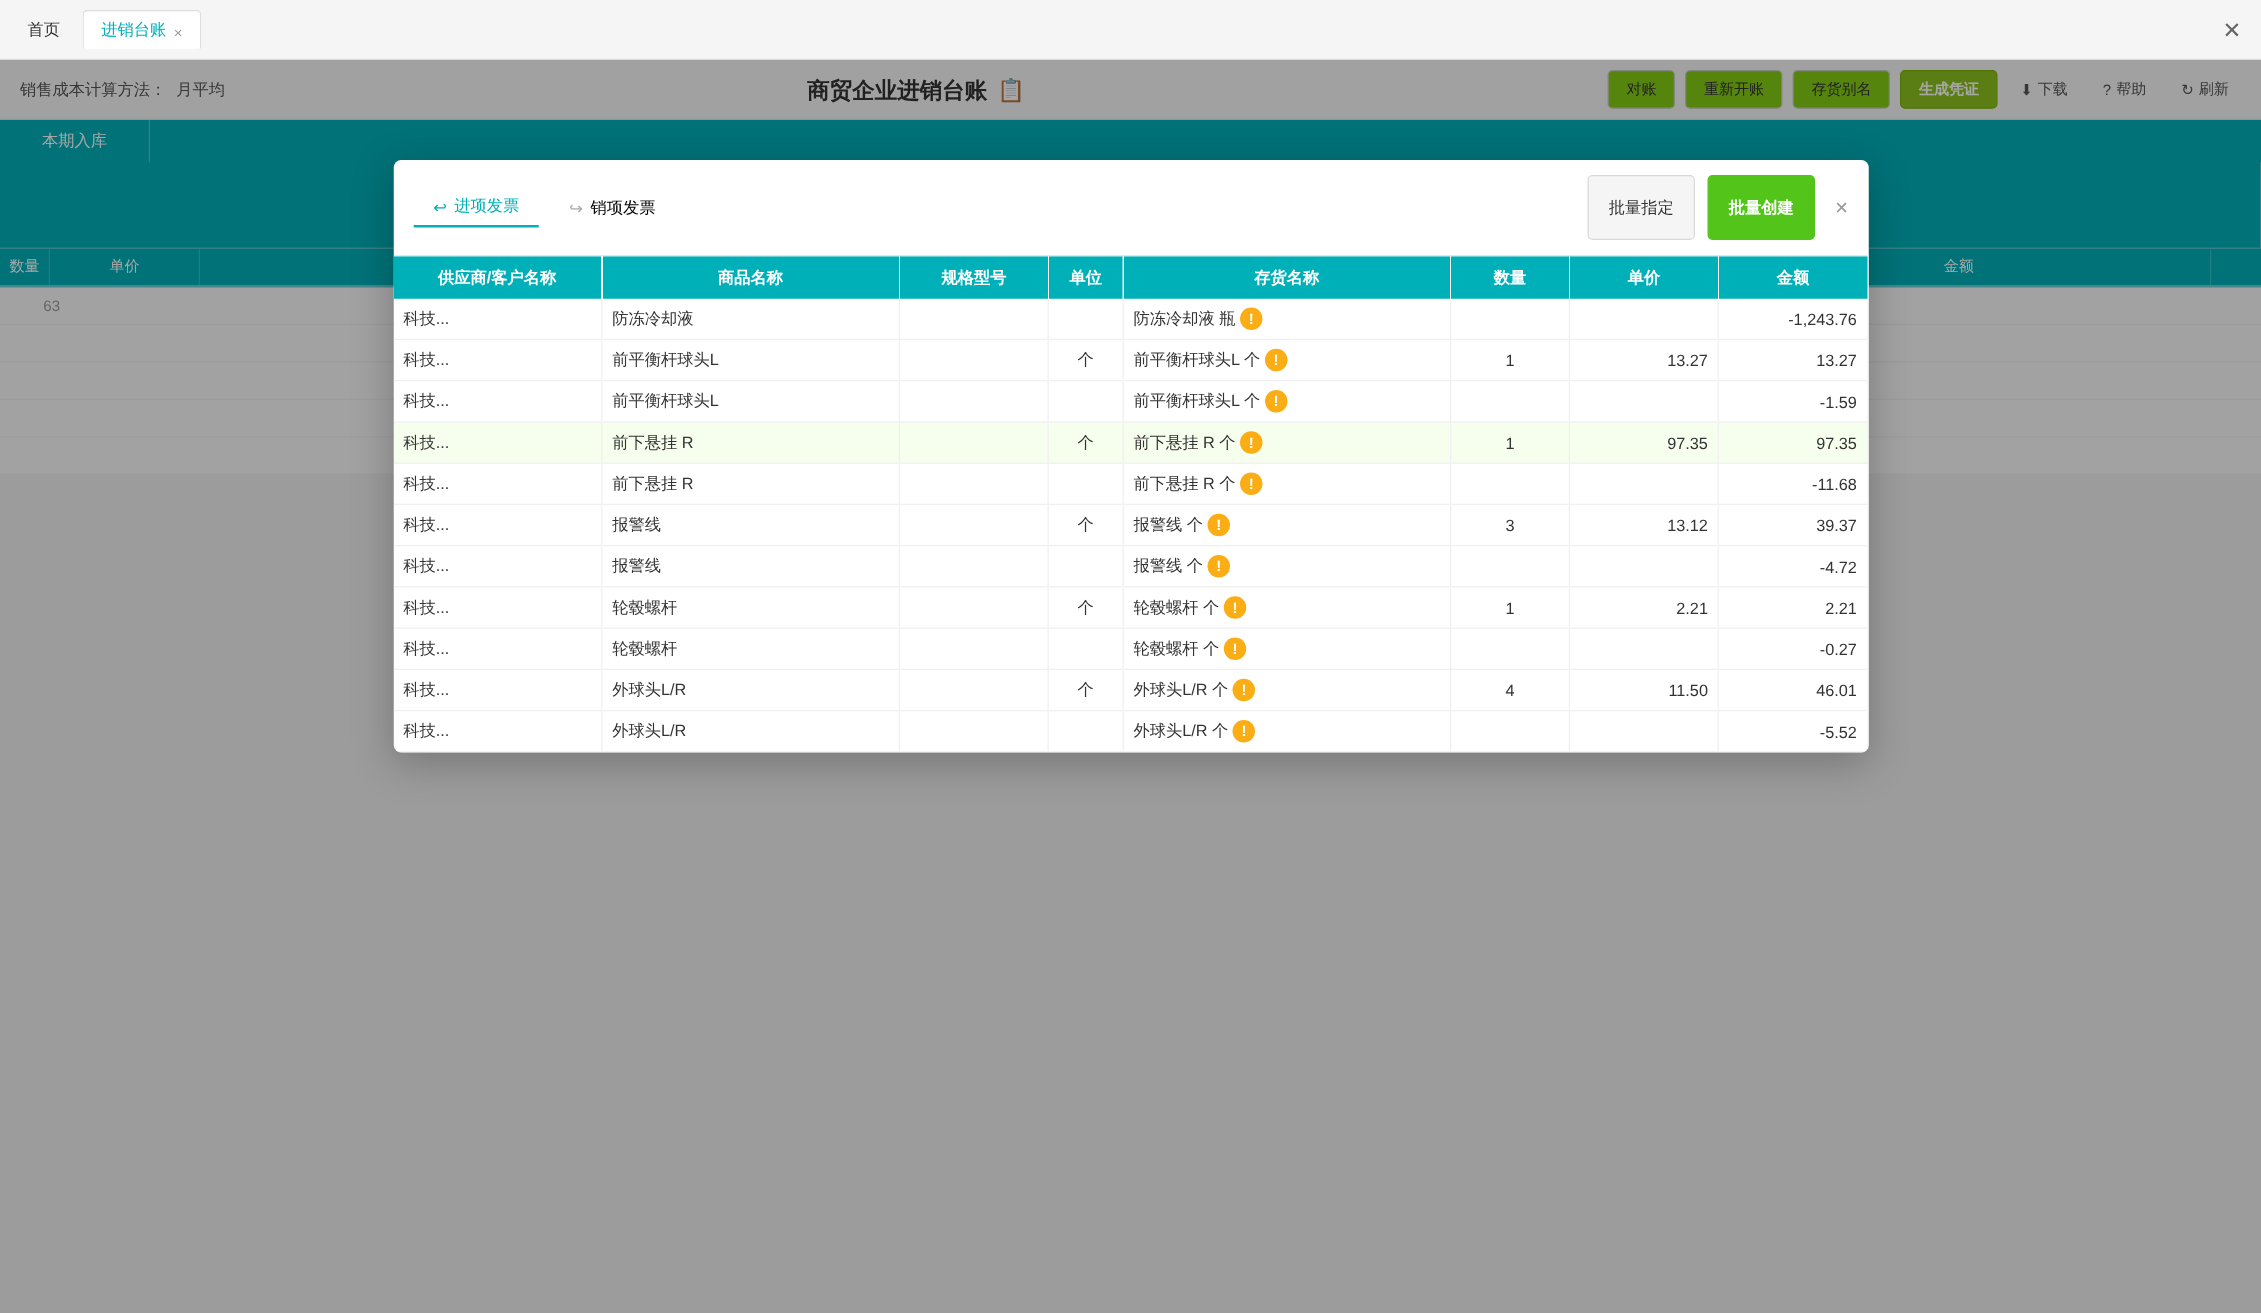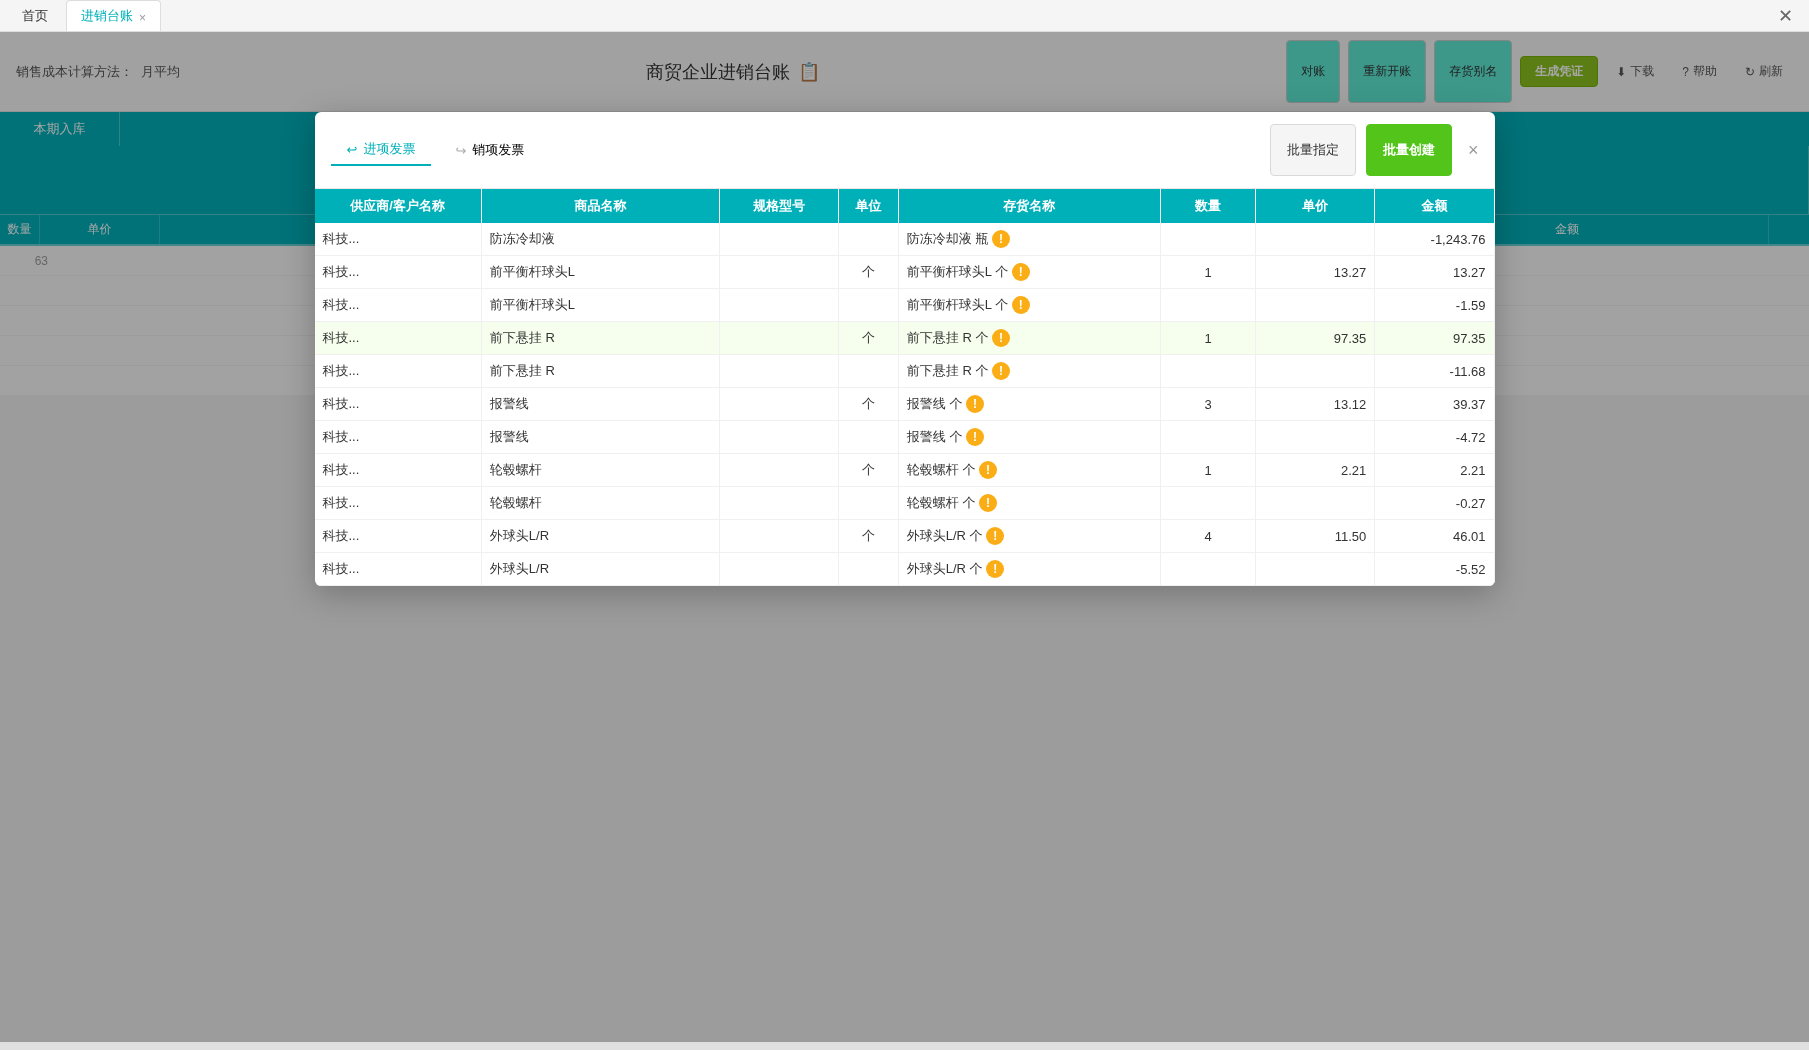--- a/index.html
+++ b/index.html
@@ -4,21 +4,21 @@
   <style>
     * { box-sizing: border-box; margin: 0; padding: 0; }
     body { font-family: "Microsoft YaHei", "PingFang SC", sans-serif; font-size: 13px; background: #e0e0e0; overflow: hidden; }
 
     
     .top-bar {
       display: flex;
       align-items: center;
       background: #f5f5f5;
       border-bottom: 1px solid #ddd;
-      height: 32px;
+      height: 48px;
       padding: 0 8px;
       gap: 4px;
     }
     .tab-home {
       padding: 6px 14px;
       cursor: pointer;
       color: #333;
       font-size: 13px;
     }
     .tab-active {
@@ -62,32 +62,32 @@
       padding: 8px 16px;
       background: #f8f8f8;
       border-bottom: 1px solid #e0e0e0;
       gap: 8px;
     }
     .cost-method-label { color: #555; font-size: 13px; }
     .page-title {
       flex: 1;
       text-align: center;
       font-size: 18px;
-      font-weight: normal;
+      font-weight: bold;
       color: #333;
       display: flex;
       align-items: center;
       justify-content: center;
       gap: 8px;
     }
     .toolbar-btn {
-      padding: 22px 14px;
+      padding: 6px 14px;
       border: 1px solid #ccc;
       border-radius: 4px;
-      background: #5eead4;
+      background: #84cc16;
       cursor: pointer;
       font-size: 12px;
       color: #333;
     }
     .toolbar-btn-green {
       padding: 6px 14px;
       border: 1px solid #7cb305;
       border-radius: 4px;
       background: #8dc21f;
       cursor: pointer;

